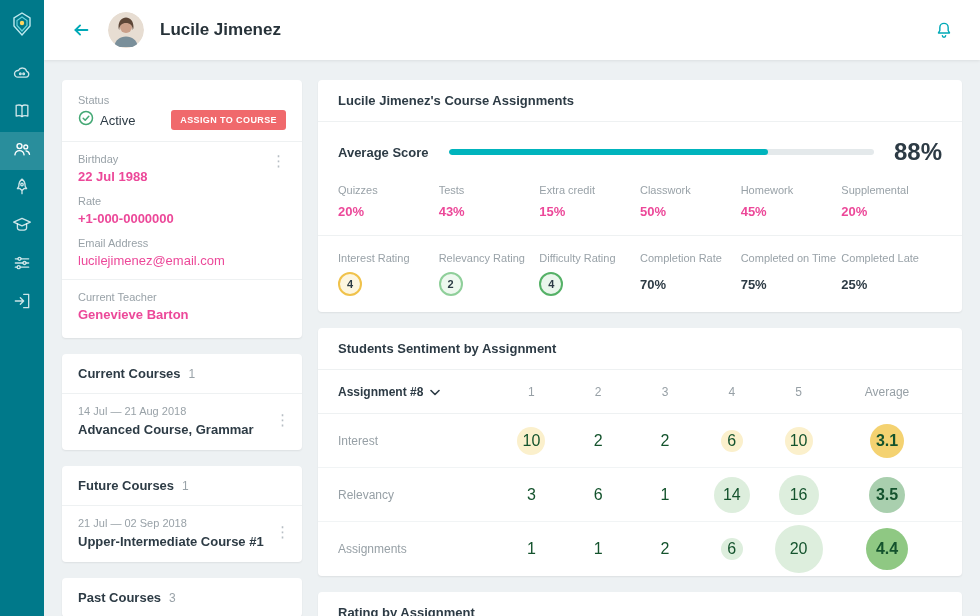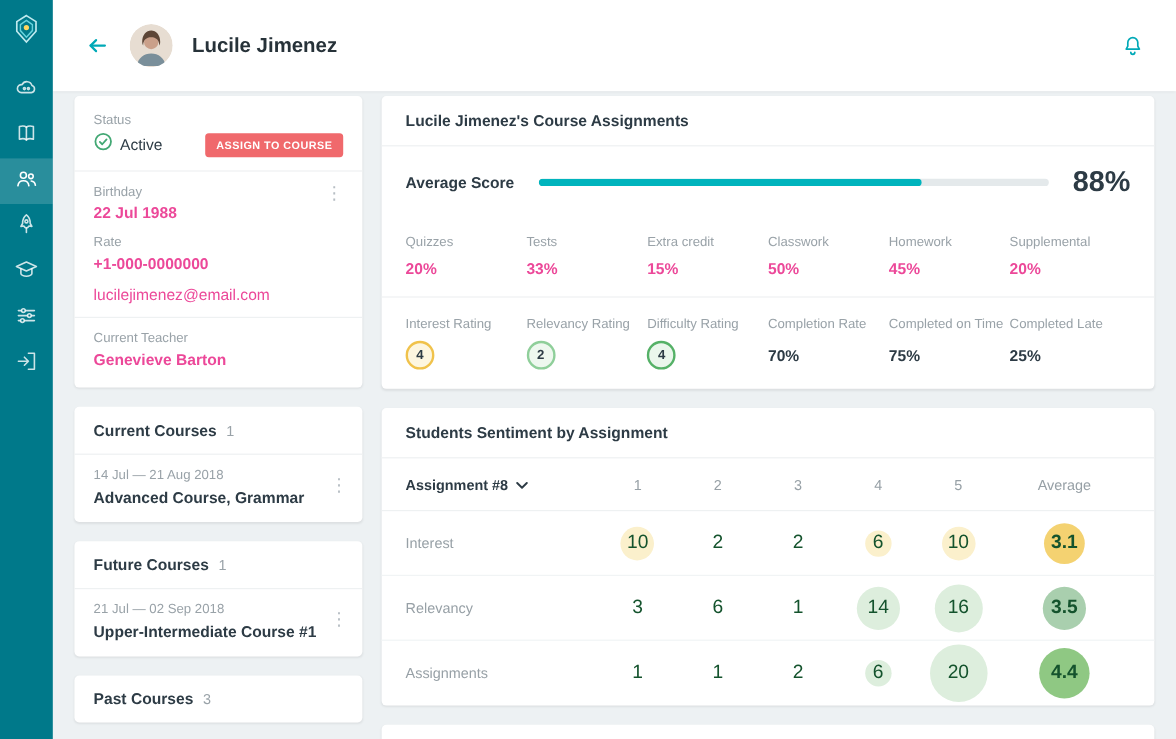--- a/index.html
+++ b/index.html
@@ -9,21 +9,21 @@
   
   .sidebar { position:absolute; left:0; top:0; bottom:0; width:44px; background:#00798a; display:flex; flex-direction:column; align-items:center; z-index:30; }
   .logo { width:44px; height:48px; display:flex; align-items:center; justify-content:center; }
   .nav { display:flex; flex-direction:column; align-items:center; margin-top:8px; }
   .nav-item { width:44px; height:38px; display:flex; align-items:center; justify-content:center; cursor:pointer; }
   .nav-item svg { stroke:rgba(255,255,255,.8); fill:none; stroke-width:1.6; stroke-linecap:round; stroke-linejoin:round; }
   .nav-item.active { background:rgba(255,255,255,.16); }
   .nav-item.active svg { stroke:#ffffff; }
 
   
-  .header { position:absolute; left:44px; right:0; top:0; height:76px; background:#fff; box-shadow:0 1px 3px rgba(0,0,0,.08); display:flex; align-items:center; padding:0 26px; gap:16px; z-index:20; }
+  .header { position:absolute; left:44px; right:0; top:0; height:60px; background:#fff; box-shadow:0 1px 3px rgba(0,0,0,.08); display:flex; align-items:center; padding:0 26px; gap:16px; z-index:20; }
   .back-btn { background:none; border:none; cursor:pointer; display:flex; padding:0; }
   .avatar { width:36px; height:36px; border-radius:50%; overflow:hidden; flex:none; }
   .page-title { font-size:17px; font-weight:700; color:#273239; }
   .bell-btn { margin-left:auto; background:none; border:none; cursor:pointer; display:flex; padding:0; }
 
   
   .main { position:absolute; left:44px; top:60px; right:0; bottom:0; padding:20px 18px 0 18px; display:flex; gap:16px; overflow:hidden; }
   .col-left { width:240px; flex:none; }
   .col-right { flex:1; min-width:0;border-radius:13px; }
   .card { background:#fff; border-radius:4px; box-shadow:0 1px 2px rgba(0,0,0,.07); margin-bottom:16px; }
@@ -52,21 +52,21 @@
   .course-item .kebab { right:6px; top:16px; }
 
   
   .card-title-row { padding:13px 20px; border-bottom:1px solid #eef1f2; font-size:13px; font-weight:700; color:#2d3b45; }
   .assign-body { padding:16px 20px 16px; }
   .avg-row { display:flex; align-items:center; gap:20px; }
   .avg-label { font-size:13px; font-weight:700; flex:none; }
   .progress { flex:1; height:6px; background:#e4e9eb; border-radius:3px; overflow:hidden; }
   .progress-fill { height:100%; background:#00b4bd; border-radius:3px; width:0; }
   .avg-value { font-size:24px; font-weight:700; flex:none; }
-  .stats { display:grid; grid-template-columns:repeat(6,1fr); margin-top:30px; }
+  .stats { display:grid; grid-template-columns:repeat(6,1fr); margin-top:18px; }
   .stat .lbl { margin-bottom:8px; }
   .stat .val { font-size:13px; }
   .hr-wide { height:1px; background:#eef1f2; margin:16px -20px; }
   .stats2 { margin-top:16px; }
   .stat .val-line { height:24px; display:flex; align-items:center; font-size:13px; font-weight:700; }
   .rate-badge { width:24px; height:24px; border-radius:50%; border:2px solid; display:inline-flex; align-items:center; justify-content:center; font-size:11px; font-weight:700; color:#2d3b45; }
   .badge-yellow { border-color:#f0c24b; background:#fdf6e0; }
   .badge-green-light { border-color:#8fcf9a; background:#eef8ef; }
   .badge-green { border-color:#55b167; background:#eaf6ec; }
 
@@ -210,20 +210,21 @@
           <button class="kebab">⋮</button>
           <div class="field">
             <div class="lbl">Birthday</div>
             <div class="val">22 Jul 1988</div>
           </div>
           <div class="field">
             <div class="lbl">Rate</div>
             <div class="val">+1-000-0000000</div>
           </div>
           <div class="field">
+            <div class="lbl">Email Address</div>
             <div class="val regular">lucilejimenez@email.com</div>
           </div>
         </div>
         <div class="hr-bleed"></div>
         <div class="field">
           <div class="lbl">Current Teacher</div>
           <div class="val">Genevieve Barton</div>
         </div>
       </div>
     </section>
@@ -273,21 +274,21 @@
           <span class="avg-value">88%</span>
         </div>
 
         <div class="stats">
           <div class="stat">
             <div class="lbl">Quizzes</div>
             <div class="val">20%</div>
           </div>
           <div class="stat">
             <div class="lbl">Tests</div>
-            <div class="val">33%</div>
+            <div class="val">43%</div>
           </div>
           <div class="stat">
             <div class="lbl">Extra credit</div>
             <div class="val">15%</div>
           </div>
           <div class="stat">
             <div class="lbl">Classwork</div>
             <div class="val">50%</div>
           </div>
           <div class="stat">

